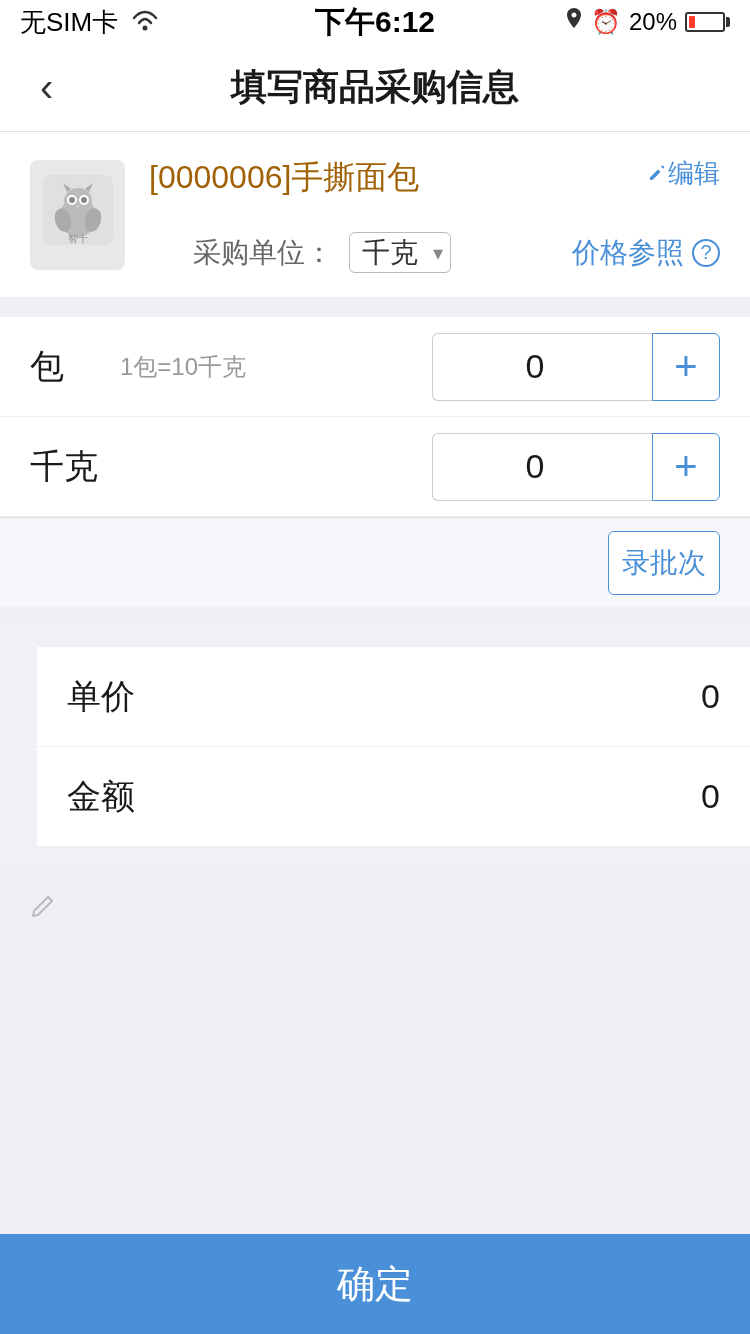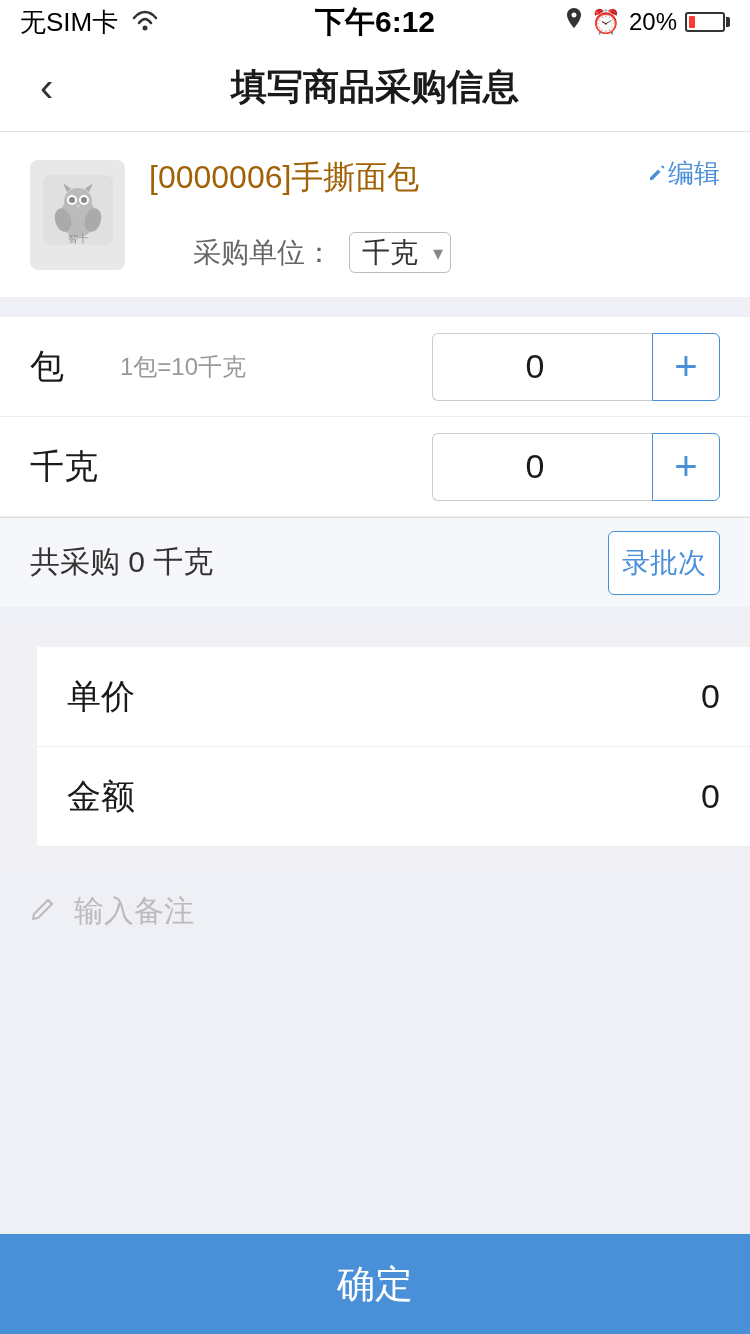--- a/index.html
+++ b/index.html
@@ -419,20 +419,24 @@
         <span>编辑</span>
       </span>
     </div>
     <div class="product-meta">
       <span class="unit-label">采购单位：</span>
       <div class="unit-select-wrap">
         <select class="unit-select-box">
           <option>千克</option>
         </select>
       </div>
+      <span class="price-ref">
+        <span>价格参照</span>
+        <span class="price-ref-question">?</span>
+      </span>
     </div>
   </div>
 </div>
 
 <div class="section-divider"></div>
 
 <div class="input-section">
 
   <div class="input-row">
     <span class="input-row-label">包</span>
@@ -446,21 +450,20 @@
   <div class="input-row">
     <span class="input-row-label">千克</span>
     <div class="input-row-right">
       <input class="quantity-input" type="number" value="0" style="">
       <button class="plus-btn">+</button>
     </div>
   </div>
 </div>
 
 <div class="summary-row">
-  <span class="summary-text">共采购 0 千克</span>
   <button class="record-btn">录批次</button>
 </div>
 
 <div class="section-divider"></div>
 
 <div class="price-section">
   <div class="price-row">
     <span class="price-label">单价</span>
     <span class="price-value">0</span>
   </div>
@@ -470,18 +473,17 @@
   </div>
 </div>
 
 <div class="notes-section">
   <span class="pencil-icon">
     <svg width="28" height="28" viewBox="0 0 28 28" fill="none">
       <path d="M4 20L3 25l5-1L22 10l-4-4L4 20z" stroke="#bbb" stroke-width="2" stroke-linecap="round" stroke-linejoin="round"></path>
       <path d="M18 6l4 4" stroke="#bbb" stroke-width="2" stroke-linecap="round"></path>
     </svg>
   </span>
-  <span class="notes-placeholder">输入备注</span>
 </div>
 
 <div class="empty-area" style="height: 380px;"></div>
 
 <button class="confirm-btn">确定</button>
 
 </body></html>

